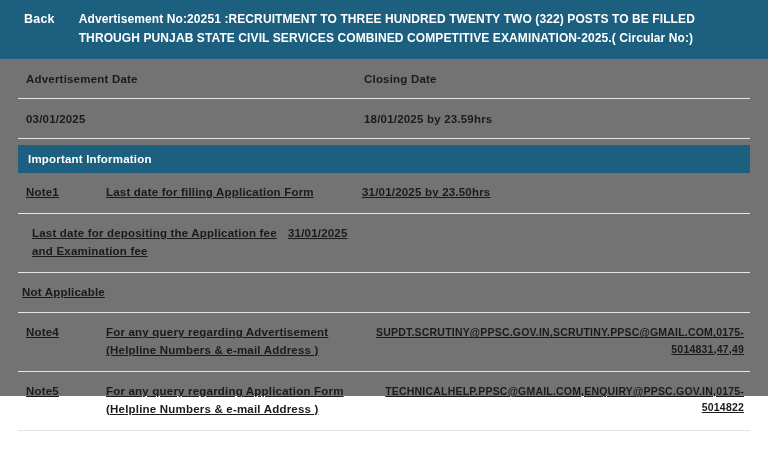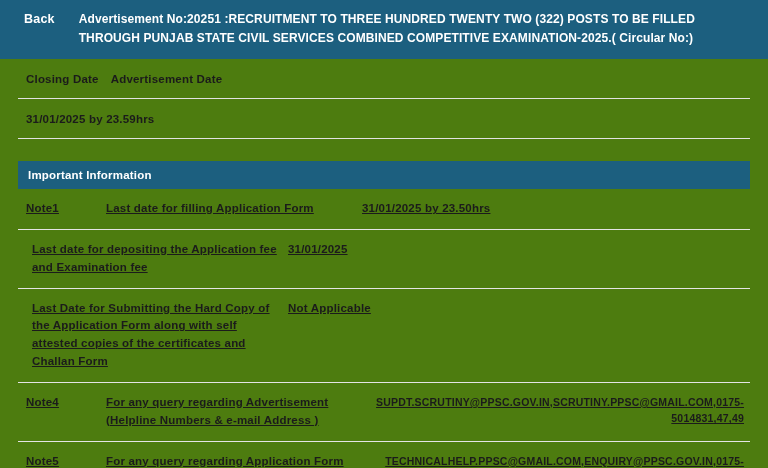--- a/index.html
+++ b/index.html
@@ -9,23 +9,23 @@
   }
   body {
     width: 768px;
     height: 468px;
     font-family: "Liberation Sans", sans-serif;
     color: #1b1b1b;
     overflow: hidden;
   }
   .page {
     width: 768px;
-    height: 468px;
+    height: 396px;
     position: relative;
-    background: #4d7c0f;
+    background: #737373;
     box-sizing: border-box;
   }
 
   
   .header {
     background: #1c5f7f;
     color: #ffffff;
     display: flex;
     align-items: flex-start;
     padding: 10px 14px 12px 14px;
@@ -79,21 +79,21 @@
   }
   .value-text {
     font-weight: bold;
     font-size: 11.5px;
     color: #1b1b1b;
     letter-spacing: 0.2px;
   }
 
   
   .section-bar {
-    margin: 22px 18px 0 18px;
+    margin: 6px 18px 0 18px;
     background: #1c5f7f;
     color: #ffffff;
     font-weight: bold;
     font-size: 11.5px;
     letter-spacing: 0.2px;
     padding: 8px 10px;
     box-sizing: border-box;
   }
 
   
@@ -128,45 +128,45 @@
 
 <div class="page">
 
   <div class="header">
     <div class="back-btn">Back</div>
     <div class="header-title">Advertisement No:20251 :RECRUITMENT TO THREE HUNDRED TWENTY TWO (322) POSTS TO BE FILLED THROUGH PUNJAB STATE CIVIL SERVICES COMBINED COMPETITIVE EXAMINATION-2025.( Circular No:)</div>
   </div>
 
   <div class="dates">
     <div class="dates-row labels">
+      <div class="dates-cell c1 label-text">Advertisement Date</div>
       <div class="dates-cell c2 label-text">Closing Date</div>
-      <div class="dates-cell c1 label-text">Advertisement Date</div>
     </div>
     <div class="dates-row values">
-      <div class="dates-cell c2 value-text">31/01/2025  by 23.59hrs</div>
+      <div class="dates-cell c1 value-text">03/01/2025</div>
+      <div class="dates-cell c2 value-text">18/01/2025  by 23.59hrs</div>
     </div>
   </div>
 
   <div class="section-bar">Important Information</div>
 
   <div class="notes">
 
     <div class="note-row">
       <div class="nc key">Note1</div>
       <div class="nc desc">Last date for filling Application Form</div>
       <div class="nc val">31/01/2025  by 23.50hrs</div>
     </div>
 
     <div class="note-row">
       <div class="nc desc">Last date for depositing the Application fee and Examination fee</div>
       <div class="nc val">31/01/2025</div>
     </div>
 
     <div class="note-row">
-      <div class="nc desc">Last Date for Submitting the Hard Copy of the Application Form along with self attested copies of the certificates and Challan Form</div>
       <div class="nc val">Not Applicable</div>
     </div>
 
     <div class="note-row">
       <div class="nc key">Note4</div>
       <div class="nc desc">For any query regarding Advertisement (Helpline Numbers &amp; e-mail Address )</div>
       <div class="nc val val-small">SUPDT.SCRUTINY@PPSC.GOV.IN,SCRUTINY.PPSC@GMAIL.COM,0175-5014831,47,49</div>
     </div>
 
     <div class="note-row">

